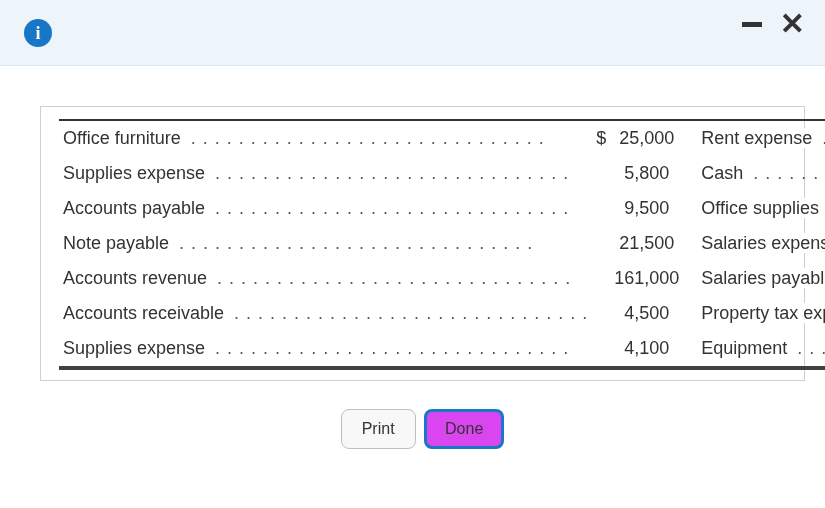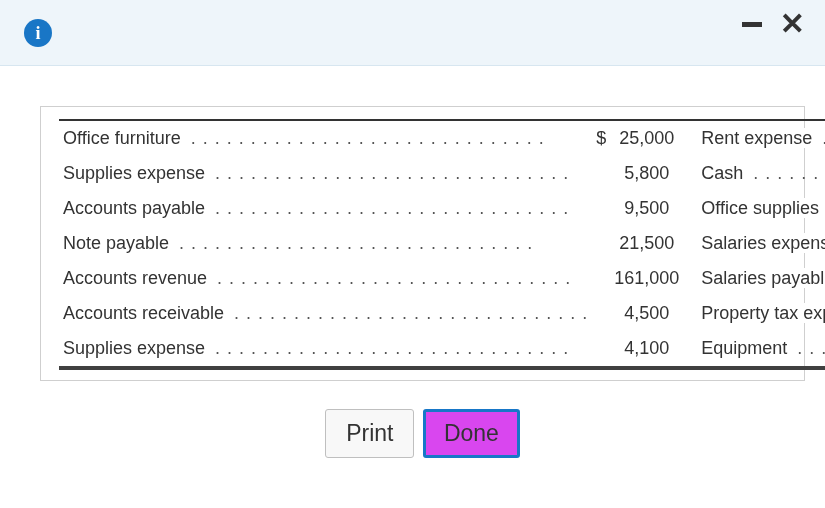--- a/index.html
+++ b/index.html
@@ -90,26 +90,26 @@
   }
   .label-text { background: #fff; position: relative; z-index: 1; padding-right: 2px;}
   .cur-cell { width: 28px; text-align: right; color:#333;}
   .num-cell { width: 90px; text-align: center; padding-right: 18px !important;}
   .buttons {
     text-align: center;
     margin-top: 28px;
   }
   .btn {
     display: inline-block;
-    font-size: 23px;
+    font-size: 16px;
     color: #333;
     padding: 10px 20px;
     border: 1px solid #bfbfbf;
     background: #f8f8f8;
-    border-radius: 3px;
+    border-radius: 8px;
     margin: 0 2px;
     cursor: pointer;
   }
   .btn.primary {
     border: 3px solid #1777c8;
     background: #d946ef;
     padding: 8px 18px;
   }
 </style>
 </head>

